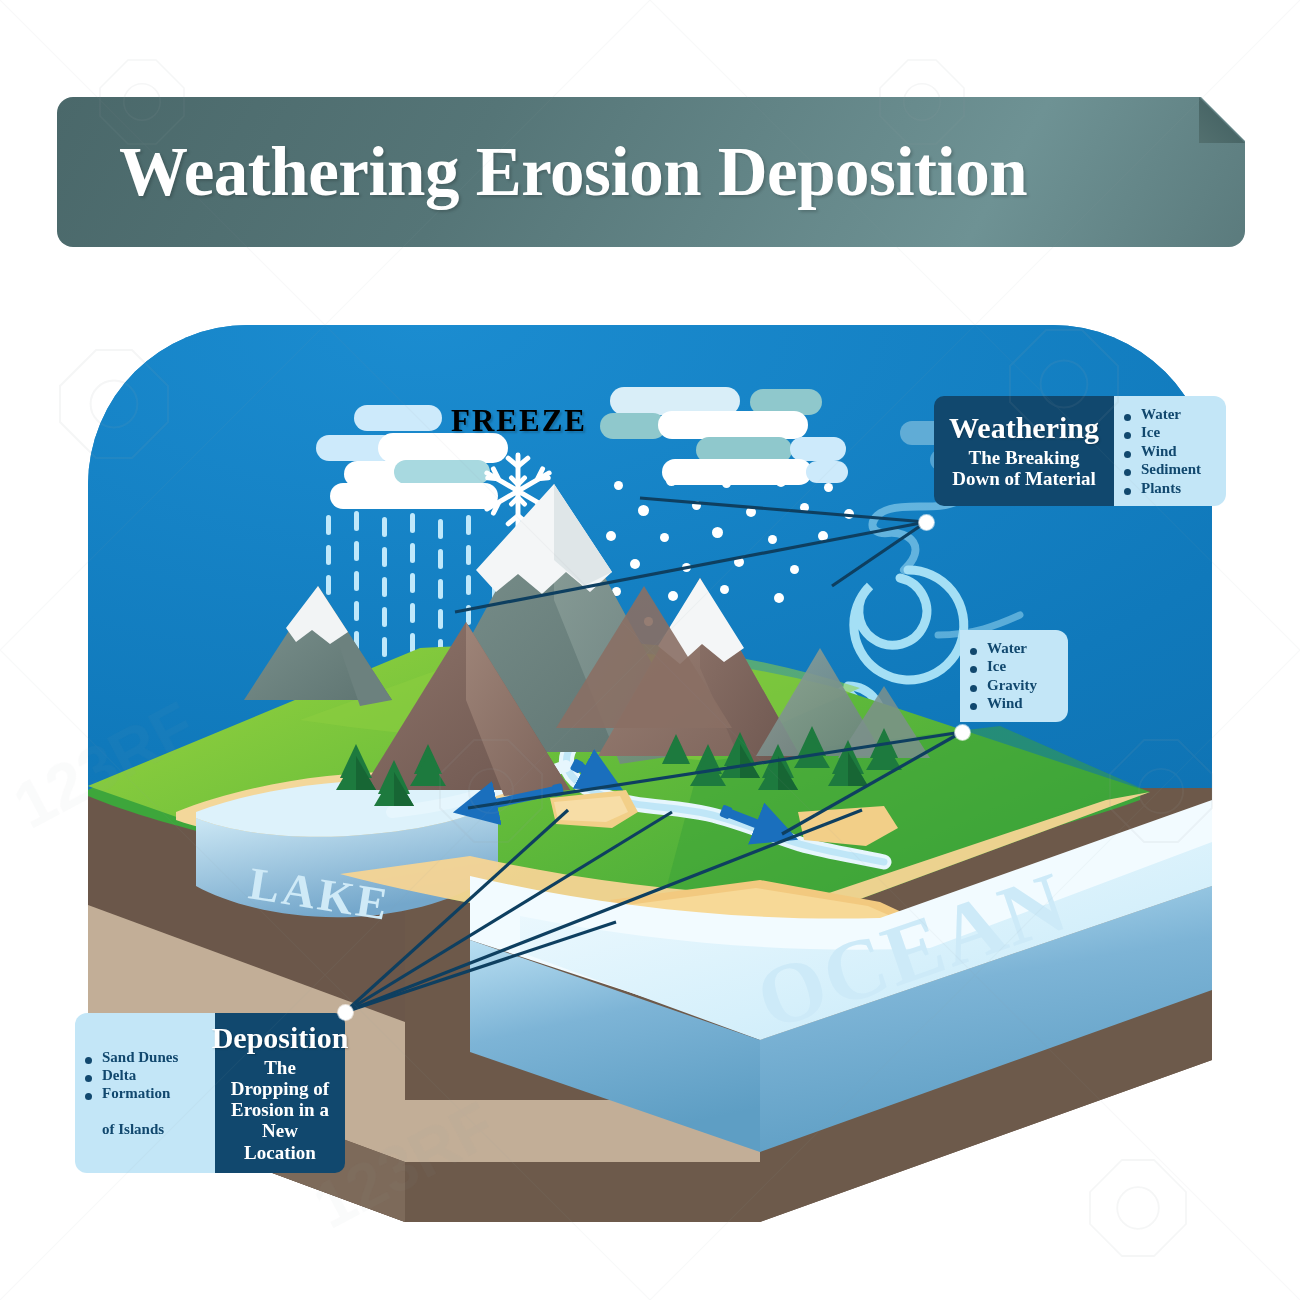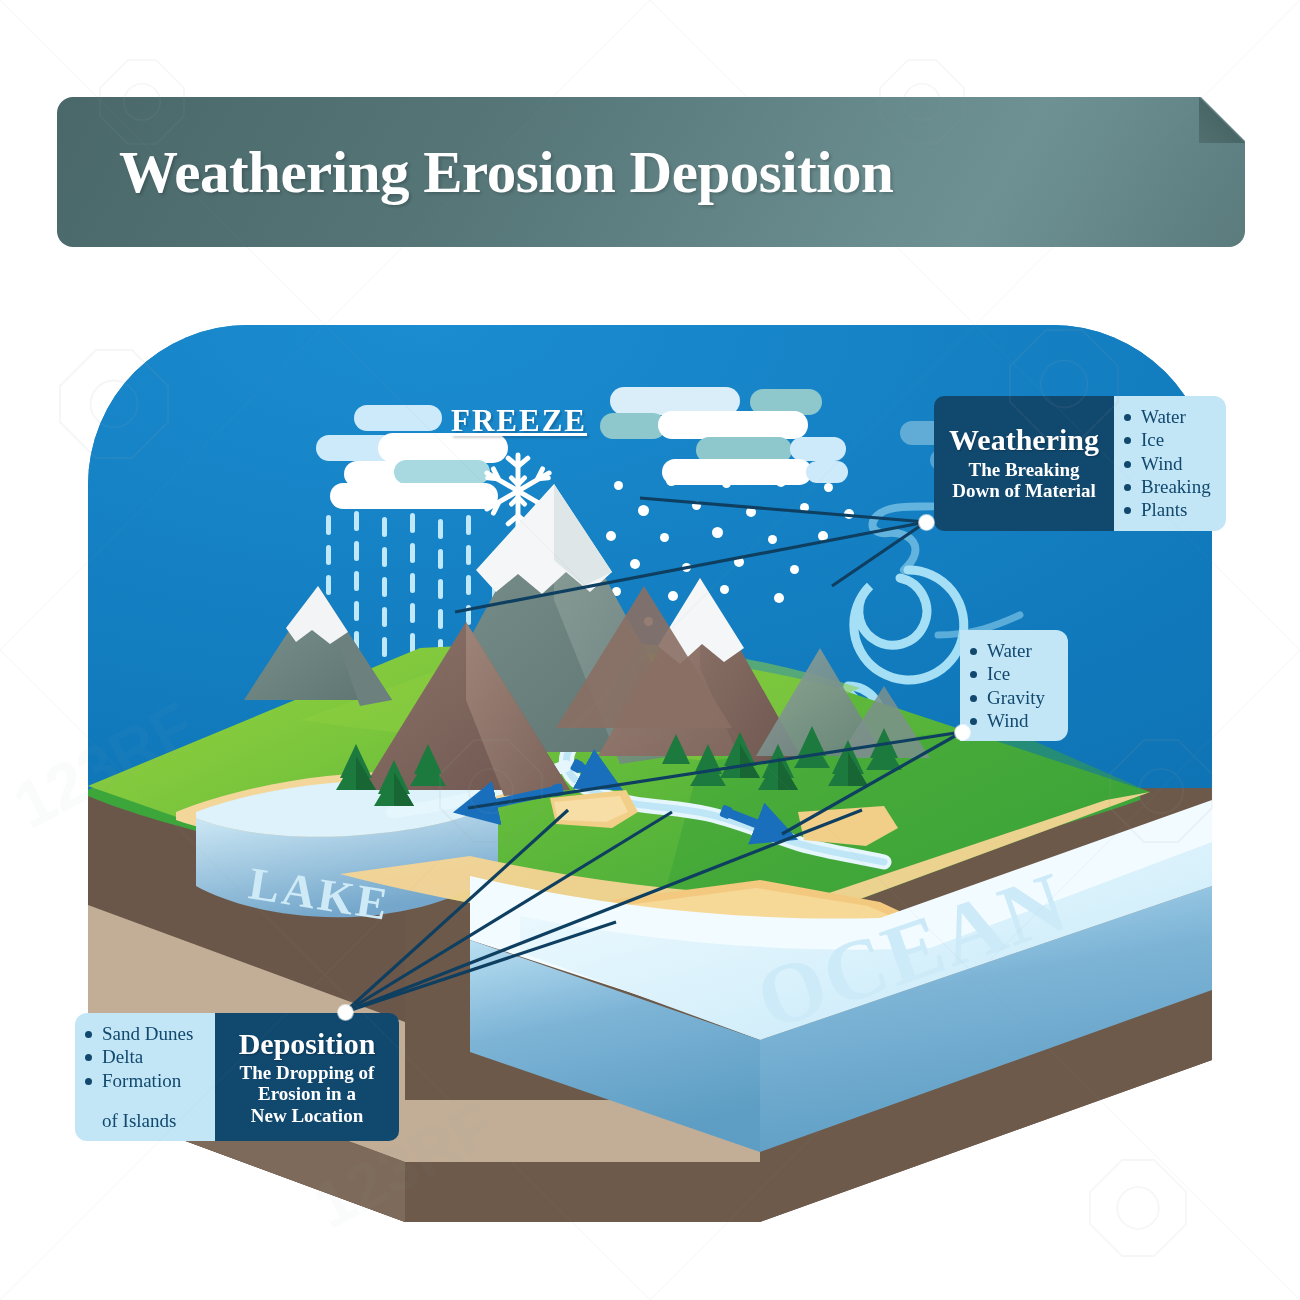--- a/index.html
+++ b/index.html
@@ -16,21 +16,21 @@
     overflow:hidden;
   }
   .banner-fold{
     position:absolute;right:0;top:0;width:46px;height:46px;
     background:linear-gradient(225deg,#3e5c5e 0%,#53706f 100%);
     -webkit-clip-path:polygon(0 0,100% 100%,0 100%);
             clip-path:polygon(0 0,100% 100%,0 100%);
   }
   .banner-title{
     position:absolute;left:62px;top:50%;transform:translateY(-50%);
-    color:#fff;font-size:59px;line-height:1;font-weight:bold;
+    color:#fff;font-size:69px;line-height:1;font-weight:bold;
     letter-spacing:-0.5px;white-space:nowrap;
     text-shadow:2px 2px 3px rgba(0,0,0,.18);
     font-family:"Liberation Serif",serif;
   }
 
   
   .sky{
     position:absolute;left:88px;top:325px;width:1124px;height:640px;
     background:#1583c6;
     border-radius:160px 160px 0 0;
@@ -44,63 +44,63 @@
   .cbar{position:absolute;border-radius:40px;}
 
   
   .rain-drop{position:absolute;width:5px;border-radius:3px;background:#bfe8fb;}
 
   
   .snow-dot{position:absolute;border-radius:50%;background:#ffffff;}
 
   .snowflake{position:absolute;color:#ffffff;line-height:1;}
   .freeze-label{
-    position:absolute;color:#ffffff;font-weight:bold;letter-spacing:2px;
-    text-shadow:2px 2px 2px rgba(0,0,0,.18);font-family:"Liberation Serif",serif;text-decoration:underline;
+    position:absolute;color:#000000;font-weight:bold;letter-spacing:2px;
+    text-shadow:2px 2px 2px rgba(0,0,0,.18);font-family:"Liberation Serif",serif;
   }
 
   
   #scene{position:absolute;left:0;top:0;width:1300px;height:1300px;overflow:visible;}
 
   
   .labelbox{position:absolute;display:flex;align-items:stretch;}
   .lb-main{
     background:#11486e;color:#fff;display:flex;flex-direction:column;
     align-items:center;justify-content:center;text-align:center;
     padding:10px 12px;box-sizing:border-box;
   }
   .lb-title{font-size:30px;font-weight:bold;line-height:1.02;margin-bottom:3px;
             text-shadow:1px 1px 2px rgba(0,0,0,.25);}
   .lb-sub{font-size:19px;font-weight:bold;line-height:1.12;}
   .lb-list{
     background:#c3e6f7;color:#11486e;display:flex;flex-direction:column;
     justify-content:center;padding:9px 12px 9px 10px;box-sizing:border-box;
   }
-  .lb-list li{font-size:19px;font-weight:normal;line-height:1.23;list-style:none;
+  .lb-list li{font-size:15px;font-weight:bold;line-height:1.23;list-style:none;
               position:relative;padding-left:17px;white-space:nowrap;}
   .lb-list li:before{content:"";position:absolute;left:0;top:9px;width:7px;height:7px;
               border-radius:50%;background:#11486e;}
   .lb-list li.cont{padding-left:17px;margin-top:17px;}
   .lb-list li.cont:before{display:none;}
   .lb-list ul{margin:0;padding:0;}
 
   
   #box-weathering{left:934px;top:396px;}
   #box-weathering .lb-main{width:180px;border-radius:10px 0 0 10px;}
   #box-weathering .lb-list{width:112px;border-radius:0 12px 12px 0;}
 
   
   #box-erosion{left:960px;top:630px;}
   #box-erosion .lb-main{width:170px;border-radius:10px 0 0 10px;}
   #box-erosion .lb-list{width:108px;border-radius:0 12px 12px 0;}
 
   
   #box-deposition{left:75px;top:1013px;}
   #box-deposition .lb-list{width:140px;border-radius:12px 0 0 12px;align-items:flex-start;}
-  #box-deposition .lb-main{width:184px;border-radius:0 10px 10px 0;}
+  #box-deposition .lb-main{width:130px;border-radius:0 10px 10px 0;}
 
   .conn-dot{position:absolute;width:15px;height:15px;border-radius:50%;
             background:#fff;box-shadow:0 0 0 1px rgba(255,255,255,.6);}
 
   .wm{position:absolute;pointer-events:none;opacity:.10;}
 </style>
 </head>
 <body>
 
 <div id="stage">
@@ -454,21 +454,21 @@
     <div class="lb-main">
       <div class="lb-title">Weathering</div>
       <div class="lb-sub">The Breaking</div>
       <div class="lb-sub">Down of Material</div>
     </div>
     <div class="lb-list">
       <ul>
         <li>Water</li>
         <li>Ice</li>
         <li>Wind</li>
-        <li>Breaking</li>
+        <li>Sediment</li>
         <li>Plants</li>
       </ul>
     </div>
   </div>
 
   <div class="labelbox" id="box-erosion">
     <div class="lb-list">
       <ul>
         <li>Water</li>
         <li>Ice</li>

